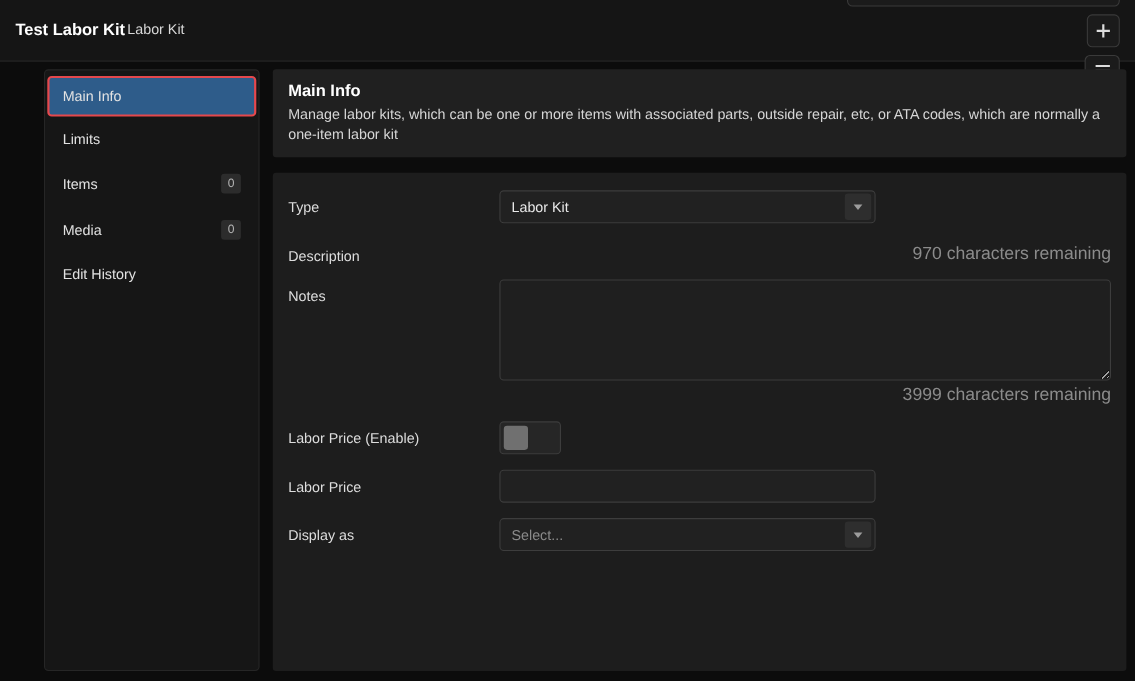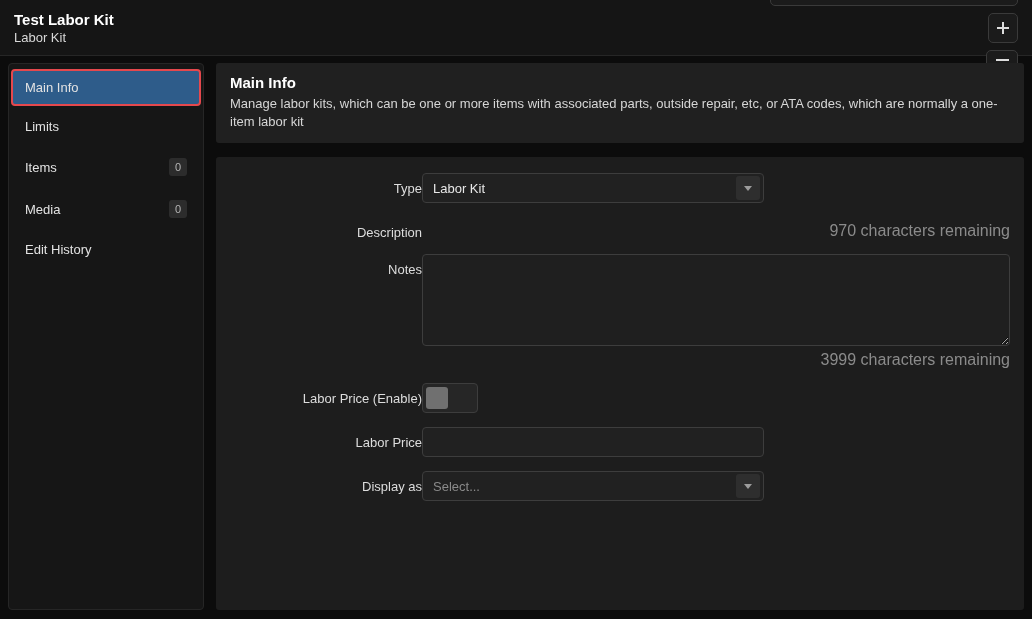--- a/index.html
+++ b/index.html
@@ -13,21 +13,21 @@
 
   
   .app-header {
     height: 56px;
     background: #151515;
     border-bottom: 1px solid #262626;
     display: flex;
     align-items: center;
     padding: 0 14px;
   }
-  .title-block { display: flex; flex-direction: column; gap: 2px; }
+  .title-block { display: flex; flex-direction: row; gap: 2px; }
   .page-title { font-size: 15px; font-weight: bold; color: #ffffff; }
   .page-subtitle { font-size: 13px; color: #d8d8d8; }
   .header-actions { margin-left: auto; display: flex; align-items: flex-end; gap: 7px; flex-direction: column; }
 
   .goto-box {
     width: 248px; height: 30px;
     background: #1b1b1b;
     border: 1px solid #3a3a3a;
     border-radius: 5px;
     display: flex; align-items: center;
@@ -51,20 +51,21 @@
     color: #dddddd; cursor: pointer;
   }
   .icon-btn.wide { width: 32px; }
 
   
   .layout {
     display: flex;
     gap: 12px;
     padding: 7px 8px 8px 8px;
     height: 562px;
+    margin-left: 32px;
   }
 
   
   .sidebar {
     width: 196px;
     background: #161616;
     border: 1px solid #262626;
     border-radius: 4px;
     padding: 4px 0;
     display: flex; flex-direction: column;
@@ -128,21 +129,20 @@
     border-top: 6px solid #cfcfcf;
   }
 
   .form { padding: 16px 14px; flex: 1; }
   .form-row { display: flex; margin-bottom: 14px; }
   .form-row:last-child { margin-bottom: 0; }
   .field-label {
     width: 192px; flex: none;
     font-size: 13px; color: #dddddd;
     padding-top: 8px;
-    text-align: right;
   }
   .controls { flex: 1; min-width: 0; }
 
   .select {
     width: 342px; height: 30px;
     background: #212121;
     border: 1px solid #3d3d3d;
     border-radius: 4px;
     display: flex; align-items: center;
     padding-left: 10px;

